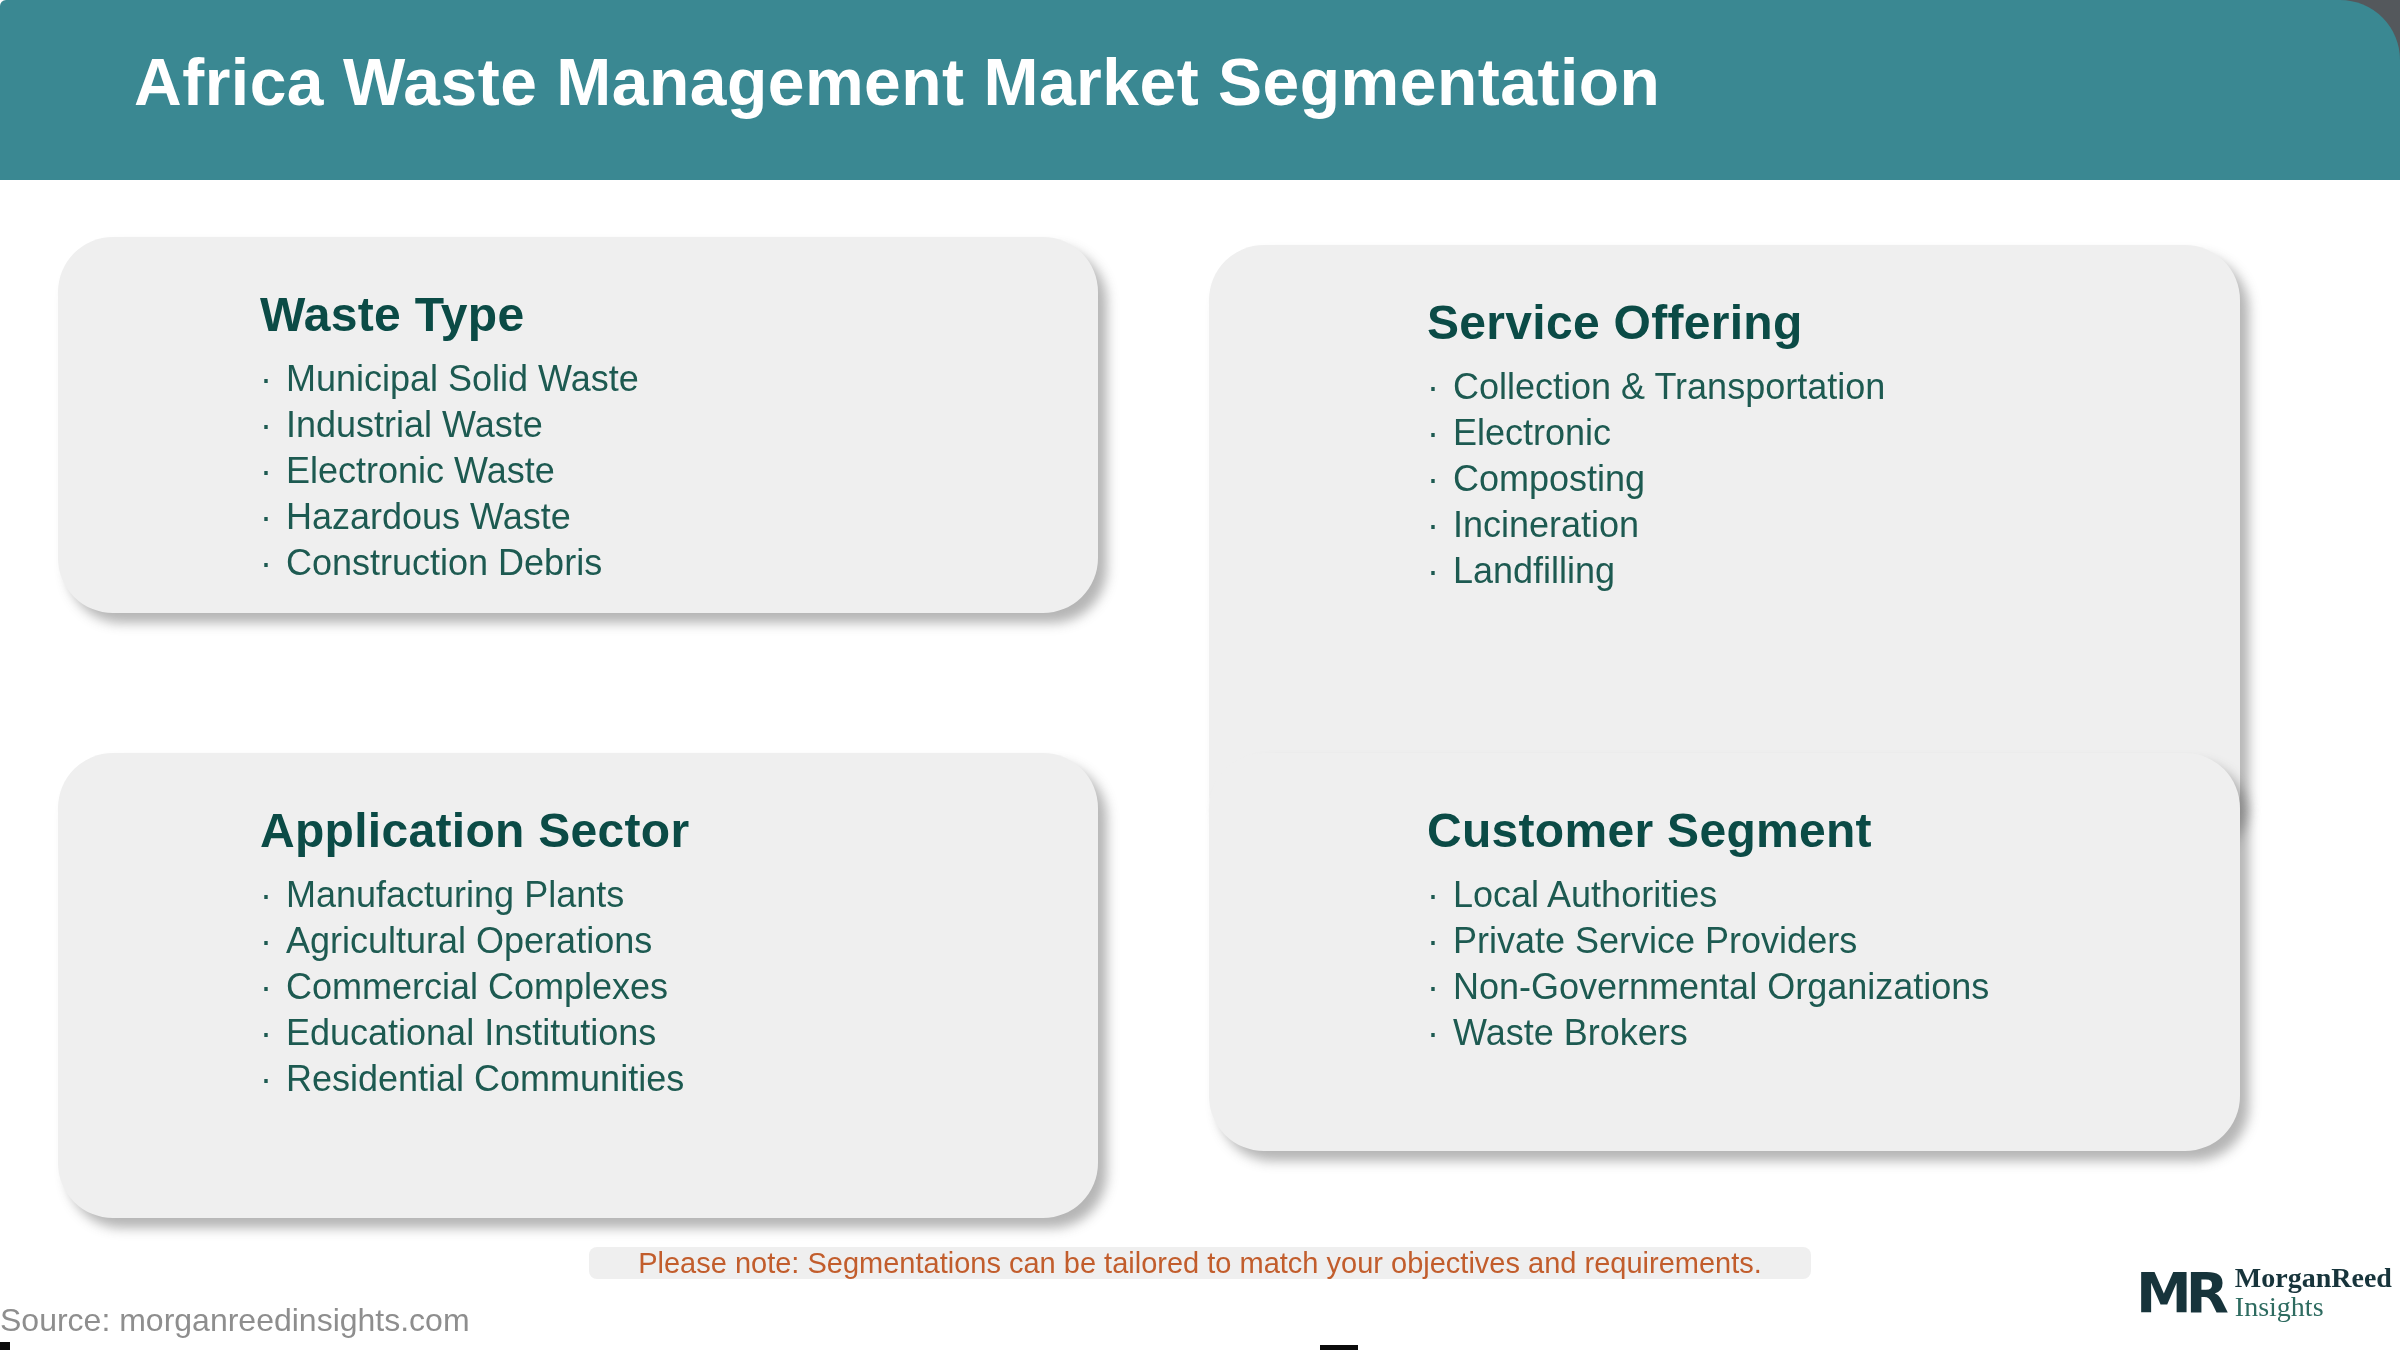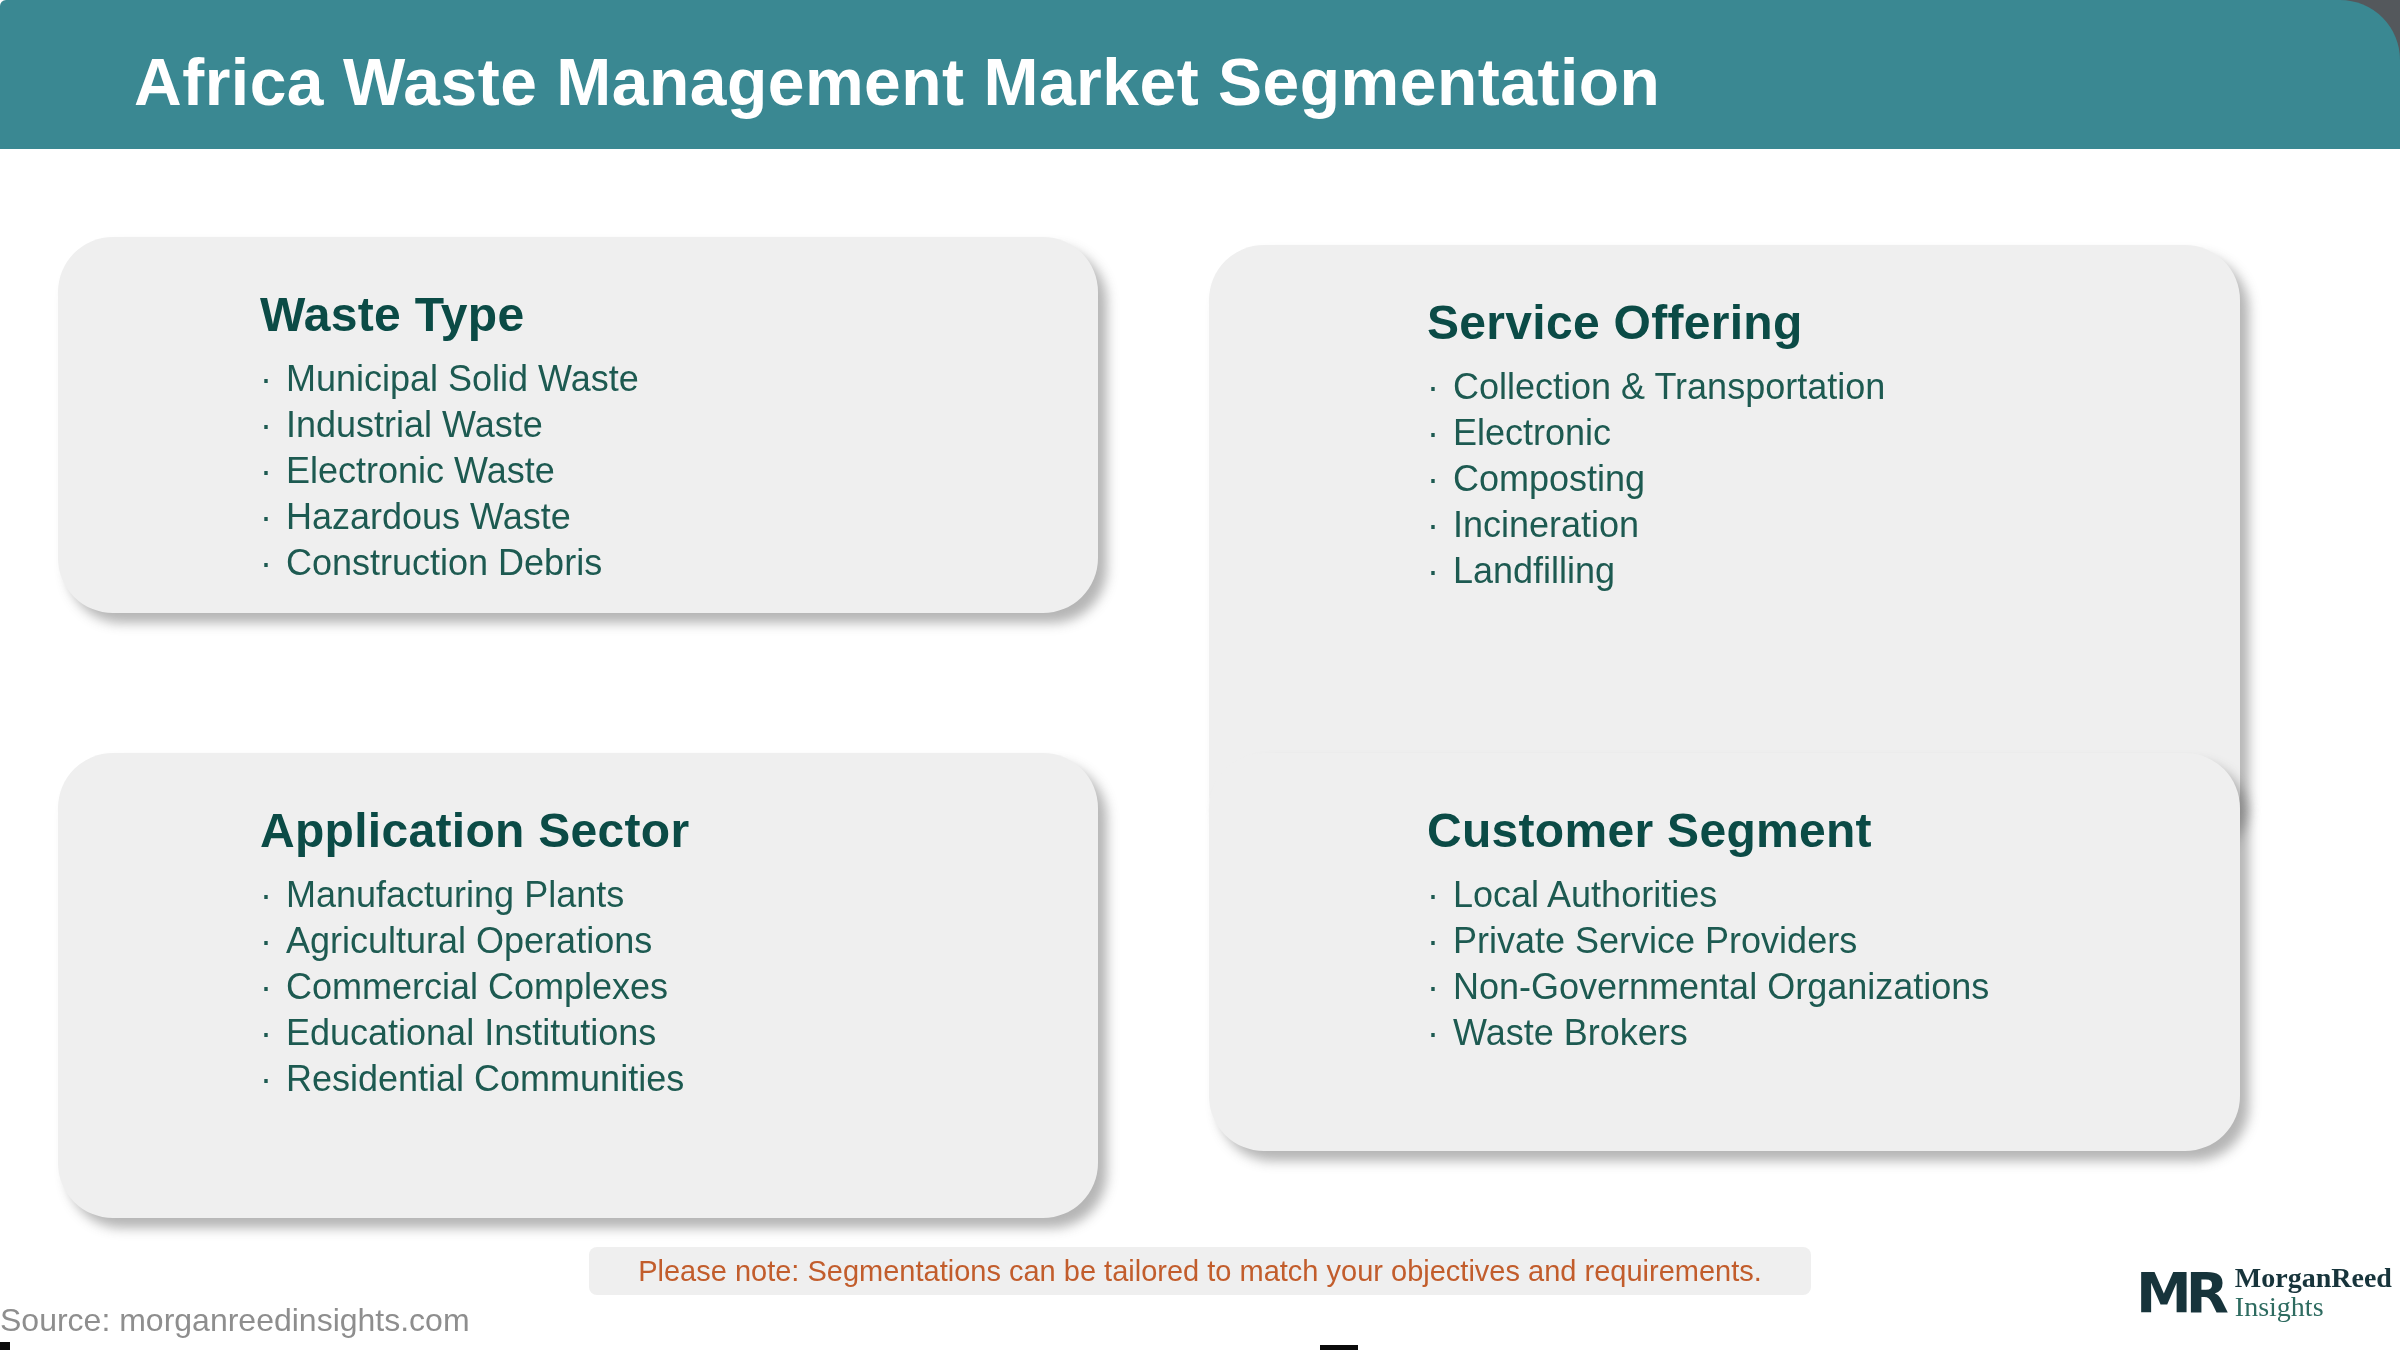--- a/index.html
+++ b/index.html
@@ -17,21 +17,21 @@
     position: absolute;
     top: 0; right: 0;
     width: 90px; height: 90px;
     background: var(--corner-dark, #54585c);
     z-index: 0;
   }
 
   #header-banner {
     position: absolute;
     top: 0; left: 0;
-    width: 2400px; height: 149px;
+    width: 2400px; height: 180px;
     background: var(--header-teal, #3a8892);
     border-radius: 6px 60px 0 0;
     z-index: 1;
   }
   #page-title {
     position: absolute;
     left: 134px;
     top: 44px;
     color: #ffffff;
     font-size: 66px;
@@ -76,21 +76,21 @@
   .segment-list .bullet {
     display: inline-block;
     width: 26px;
     text-align: left;
     color: var(--item-green, #1d5a51);
   }
 
   #note-banner {
     position: absolute;
     left: 589px; top: 1247px;
-    width: 1222px; height: 48px;
+    width: 1222px; height: 32px;
     background: var(--card-bg, #efefef);
     border-radius: 8px;
     display: flex;
     align-items: center;
     justify-content: center;
     z-index: 2;
   }
   #note-text {
     color: var(--note-orange, #c25d2c);
     font-size: 29px;

